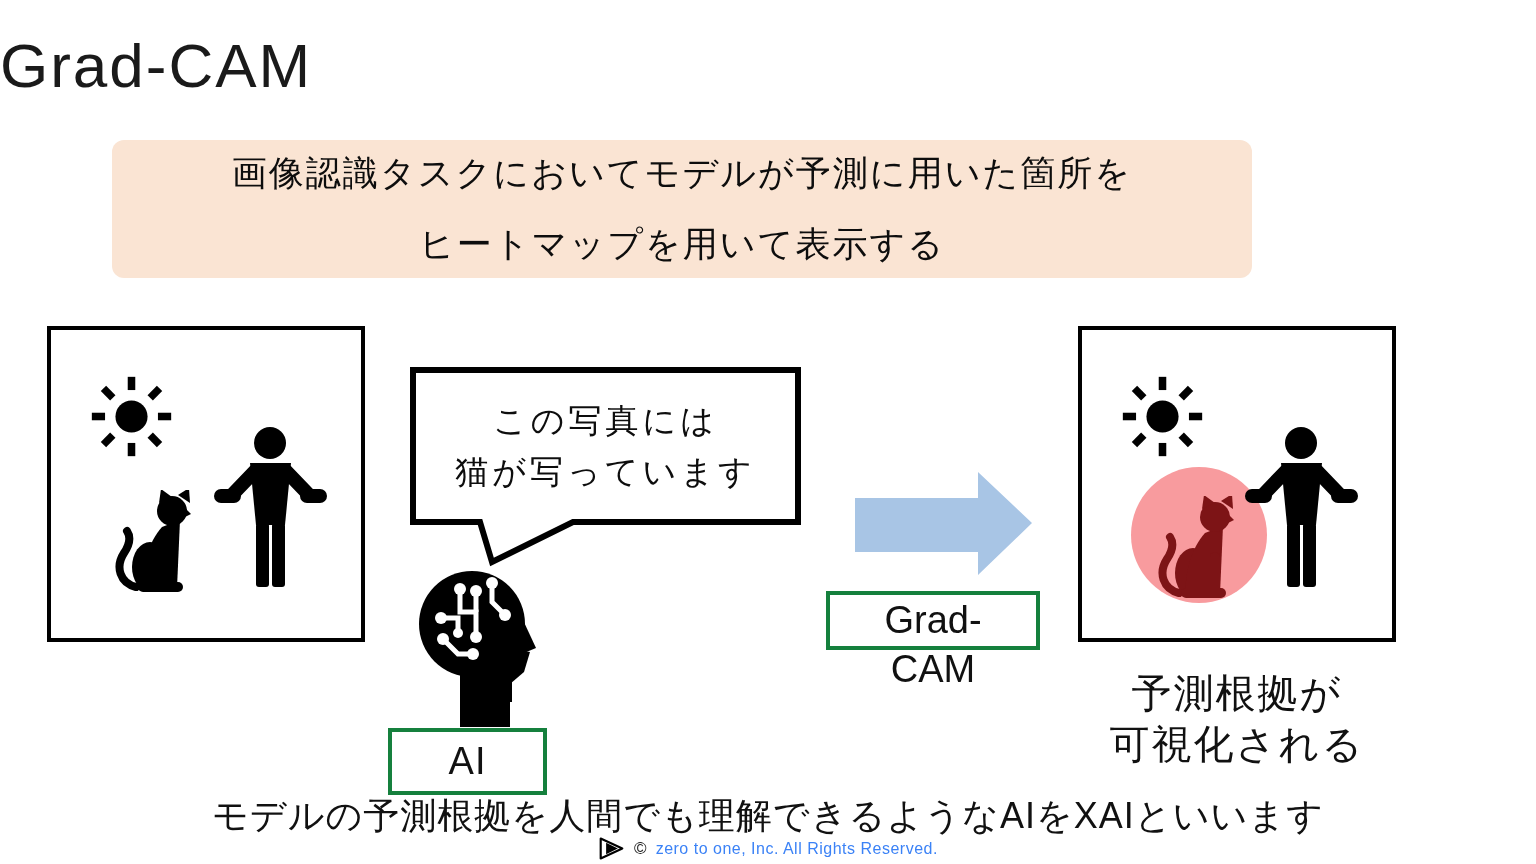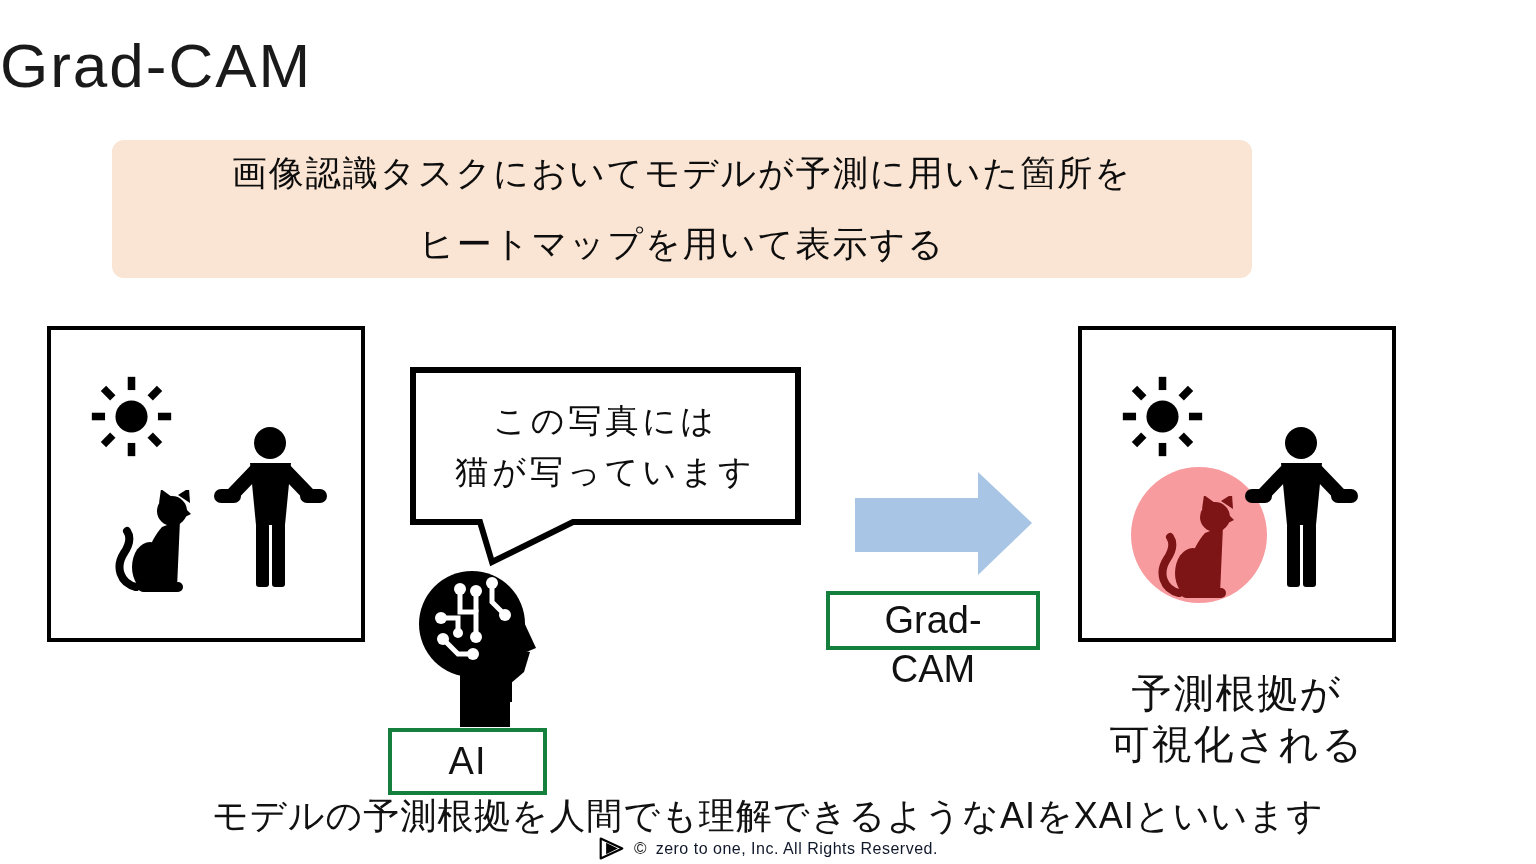--- a/index.html
+++ b/index.html
@@ -96,21 +96,21 @@
     text-underline-offset: 7px;
     text-decoration-thickness: 3px;
   }
 
   .footer {
     left: 0; top: 836px; width: 1536px;
     display: flex; align-items: center; justify-content: center;
     gap: 9px;
   }
   .footer .copyright { font-size: 17px; color: #222; }
-  .footer .footer-text { font-size: 16px; color: #0f172a; letter-spacing: 0.5px; }
+  .footer .footer-text { font-size: 16px; color: #3b82f6; letter-spacing: 0.5px; }
 </style>
 </head>
 <body>
 
 <svg width="0" height="0" style="position:absolute">
   <defs>
     <g id="sun-shape">
       <circle cx="45" cy="45" r="17"></circle>
       <g stroke="currentColor" stroke-width="8">
         <line x1="45" y1="17" x2="45" y2="3"></line>

